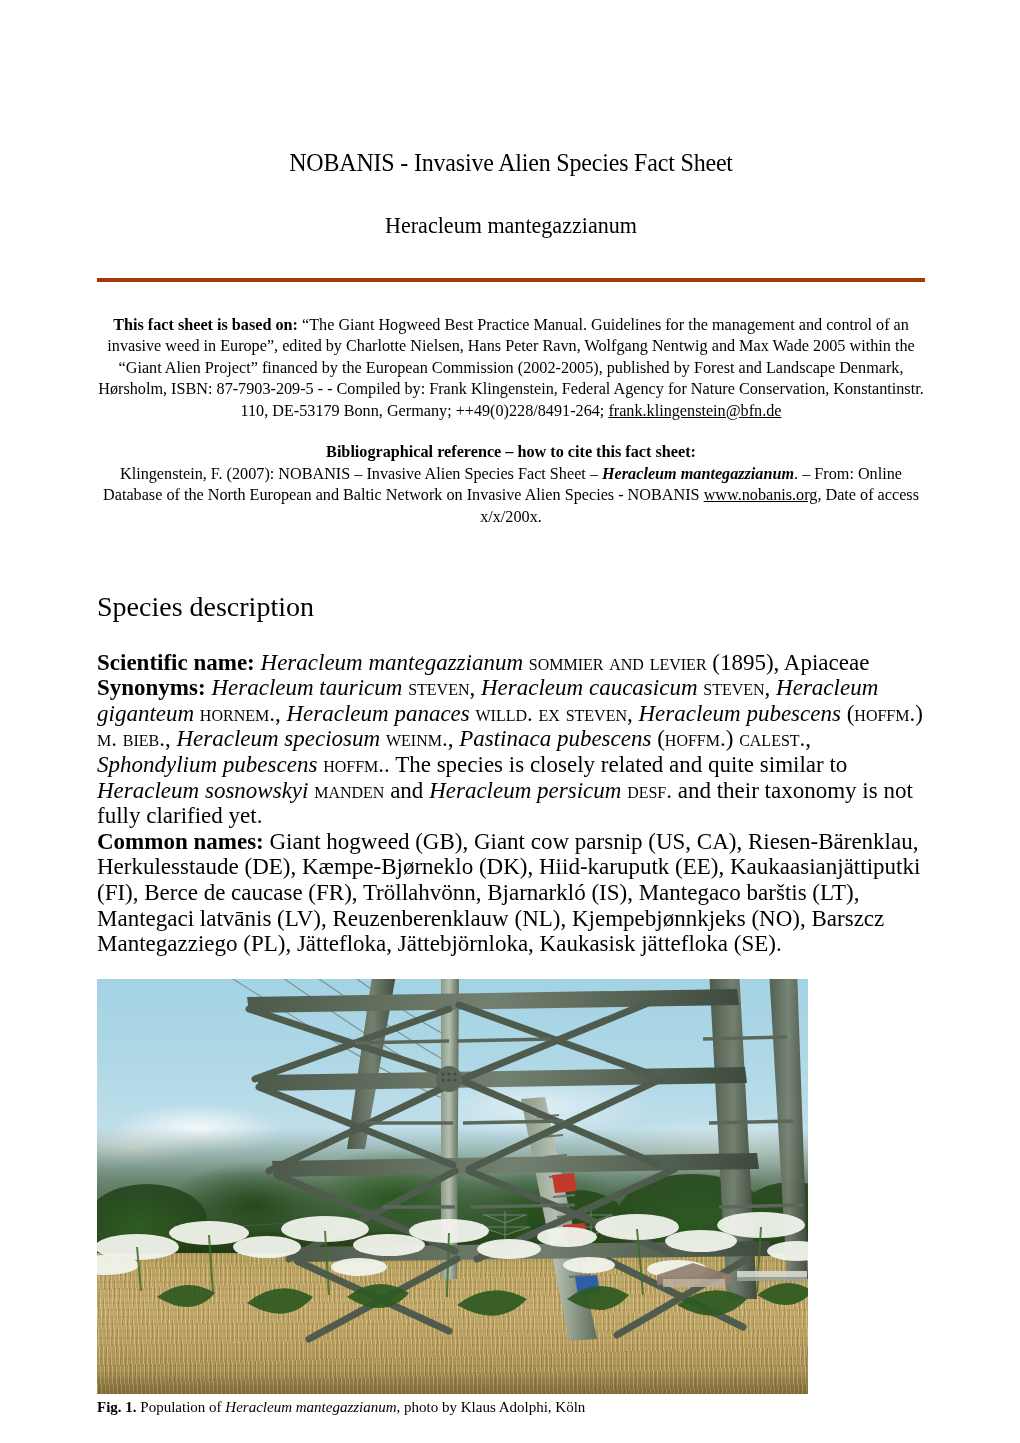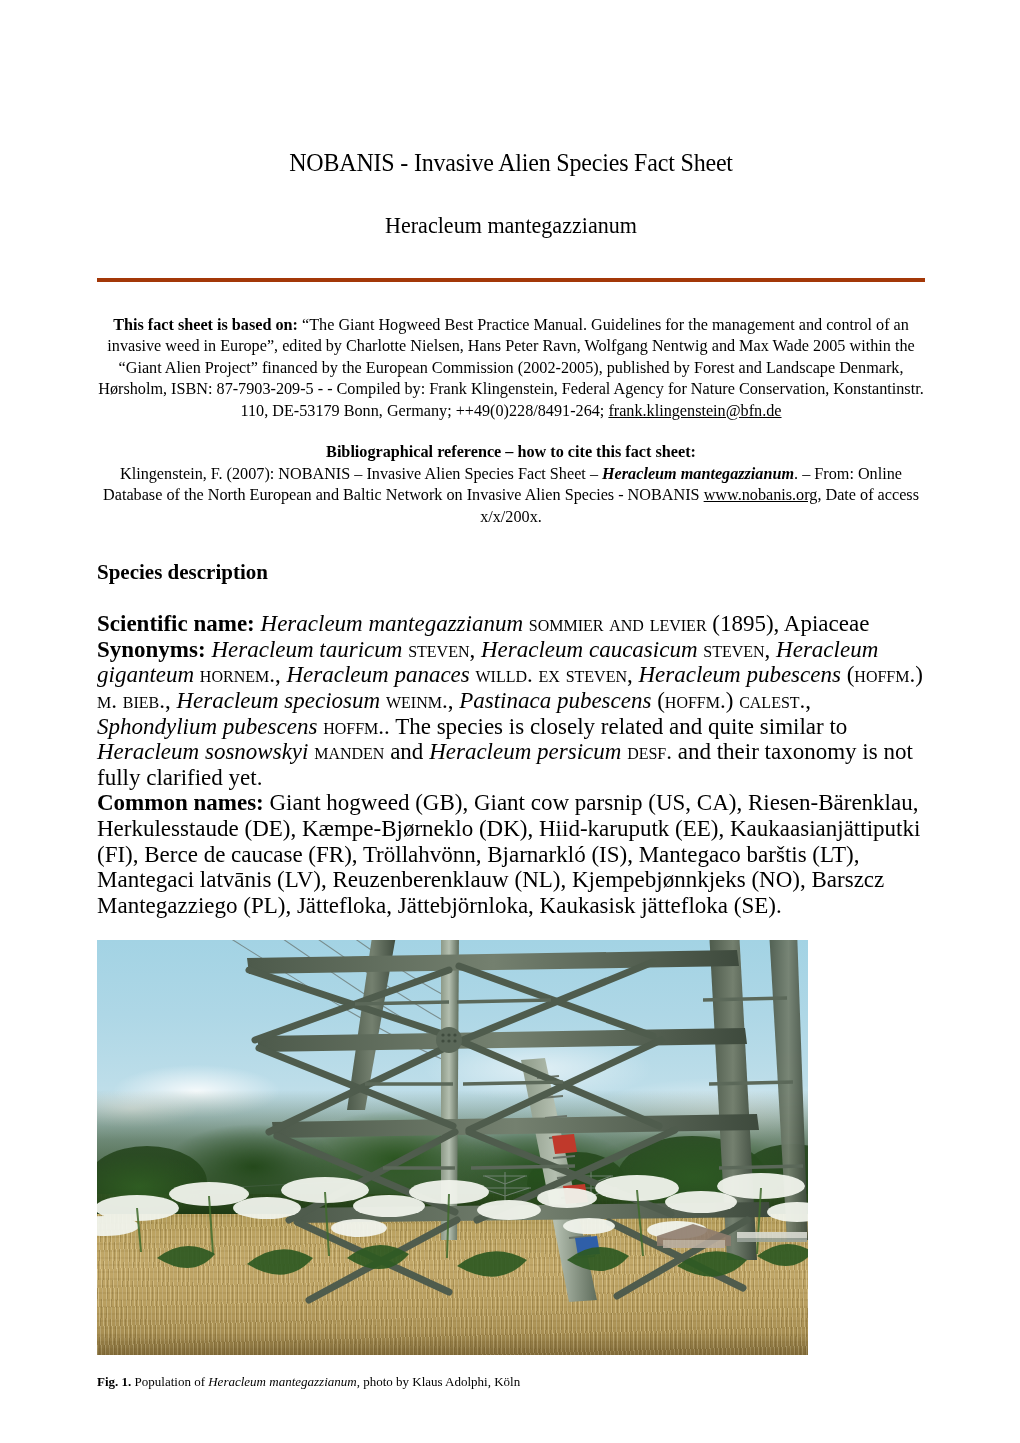--- a/index.html
+++ b/index.html
@@ -70,24 +70,24 @@
 
   
   .sc {
     font-variant: small-caps;
     text-transform: lowercase;
   }
   .sc::first-letter { text-transform: uppercase; }
 
   
   .section-heading {
-    font-size: 21px;
+    font-size: 28px;
     line-height: 1.2;
-    margin-top: 32px;
-    font-weight: bold;
+    margin-top: 62px;
+    font-weight: normal;
   }
 
   
   .species-block {
     margin-top: 26px;
     font-size: 23px;
     line-height: 25.6px;
   }
   .species-block .lbl { font-weight: bold; }
 
@@ -97,22 +97,22 @@
     width: 711px;
   }
   .photo {
     position: relative;
     width: 711px;
     height: 415px;
     overflow: hidden;
     background: #a9d6e5;
   }
   .fig-caption {
-    margin-top: 16px;
-    font-size: 13px;
+    margin-top: 2px;
+    font-size: 15px;
     line-height: 22px;
     width: 828px;
   }
 
   
   .ph-sky {
     position: absolute; inset: 0;
     background:
       linear-gradient(180deg,
         #a3d3e4 0%,

